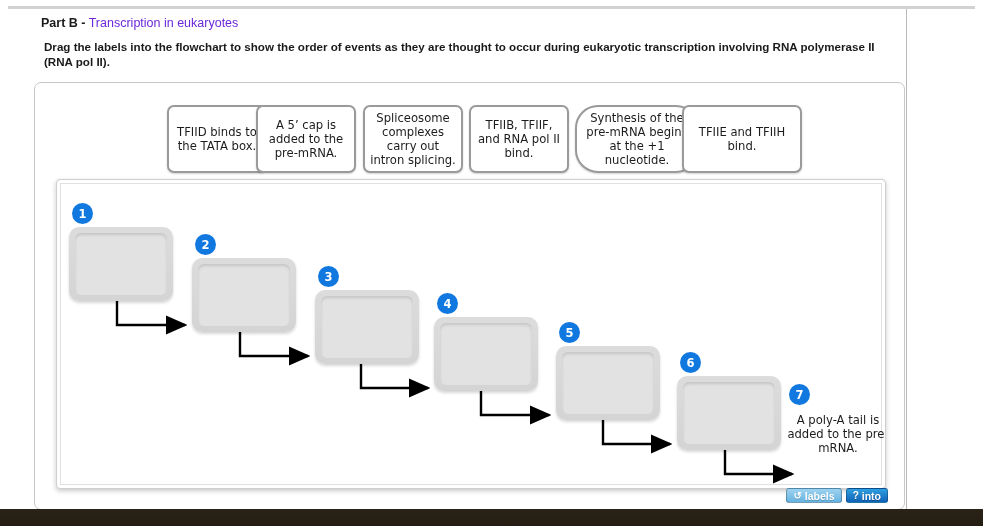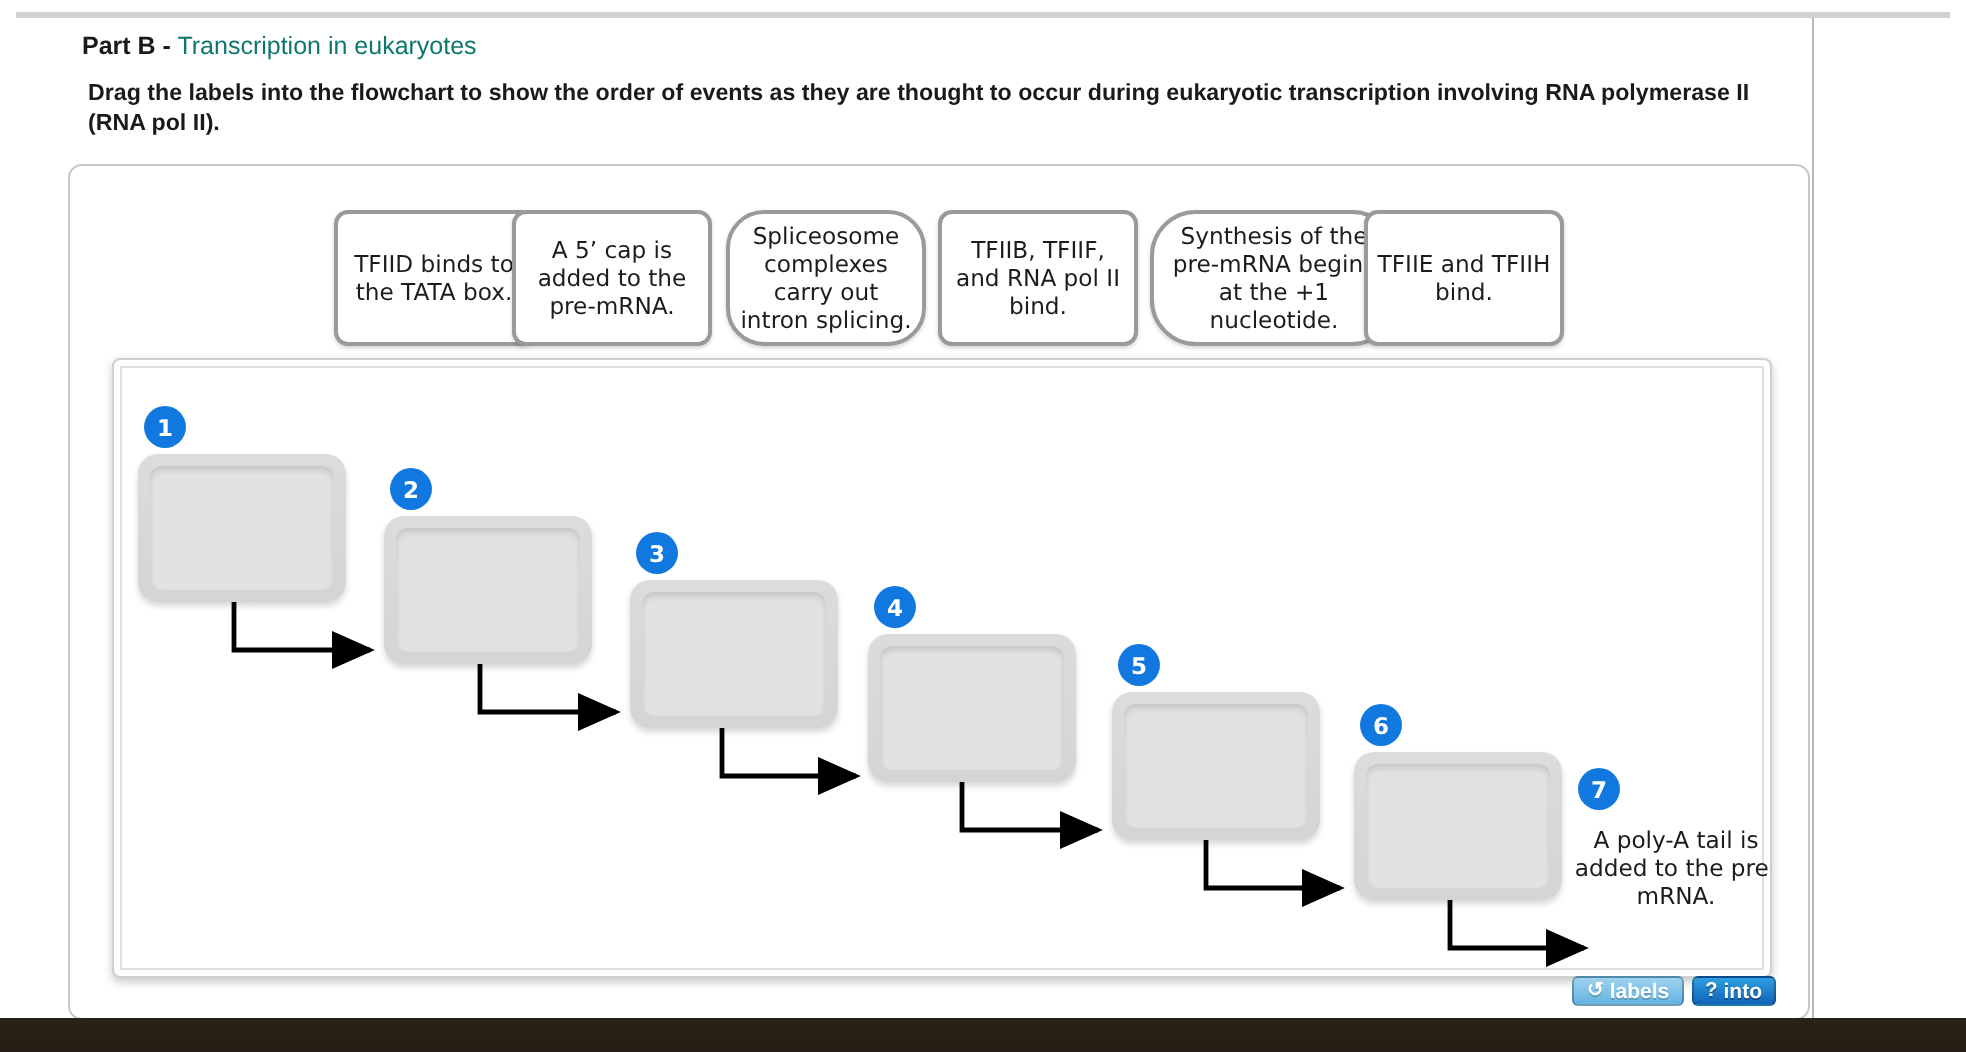--- a/index.html
+++ b/index.html
@@ -44,21 +44,21 @@
     font-size: 12.5px;
     line-height: 16px;
     white-space: nowrap;
   }
   .part-head .part-label {
     font-weight: bold;
     color: #1a1a1a;
     margin-left: 32px;
   }
   .part-head .part-title {
-    color: #0f766e;
+    color: #6d28d9;
   }
 
   
   .instructions {
     position: absolute;
     left: 44px;
     top: 39px;
     width: 862px;
     font-size: 11.6px;
     font-weight: bold;
@@ -254,24 +254,24 @@
   <span class="part-title">Transcription in eukaryotes</span>
 </div>
 
 <div class="instructions">Drag the labels into the flowchart to show the order of events as they are thought to occur during eukaryotic transcription involving RNA polymerase II (RNA pol II).</div>
 
 <div class="exercise-panel">
 
   <div class="label-tray">
       <div class="drag-label" style="left: 0px; width: 100px; margin-left: 18px;">TFIID binds to the TATA box.</div>
       <div class="drag-label" style="left: 107px; width: 100px;">A 5’ cap is added to the pre-mRNA.</div>
-      <div class="drag-label" style="left: 214px; width: 100px; border-radius: 19px;">Spliceosome complexes carry out intron splicing.</div>
+      <div class="drag-label" style="left: 214px; width: 100px;">Spliceosome complexes carry out intron splicing.</div>
       <div class="drag-label" style="left: 320px; width: 100px;">TFIIB, TFIIF, and RNA pol II bind.</div>
       <div class="drag-label" style="left: 426px; width: 124px; border-radius: 23px;">Synthesis of the pre-mRNA begins at the +1 nucleotide.</div>
-      <div class="drag-label" style="left: 533px; width: 100px;">TFIIE and TFIIH bind.</div>
+      <div class="drag-label" style="left: 533px; width: 120px;">TFIIE and TFIIH bind.</div>
     </div>
 
   <div class="flow-canvas">
     <svg class="arrow-svg" viewBox="0 0 830 310">
       <defs>
         <marker id="ah" markerWidth="9" markerHeight="8" refX="8" refY="4" orient="auto">
           <path d="M0,0 L9,4 L0,8 z" fill="#000000"></path>
         </marker>
       </defs>
       <g stroke="#000000" stroke-width="2.4" fill="none" marker-end="url(#ah)">

